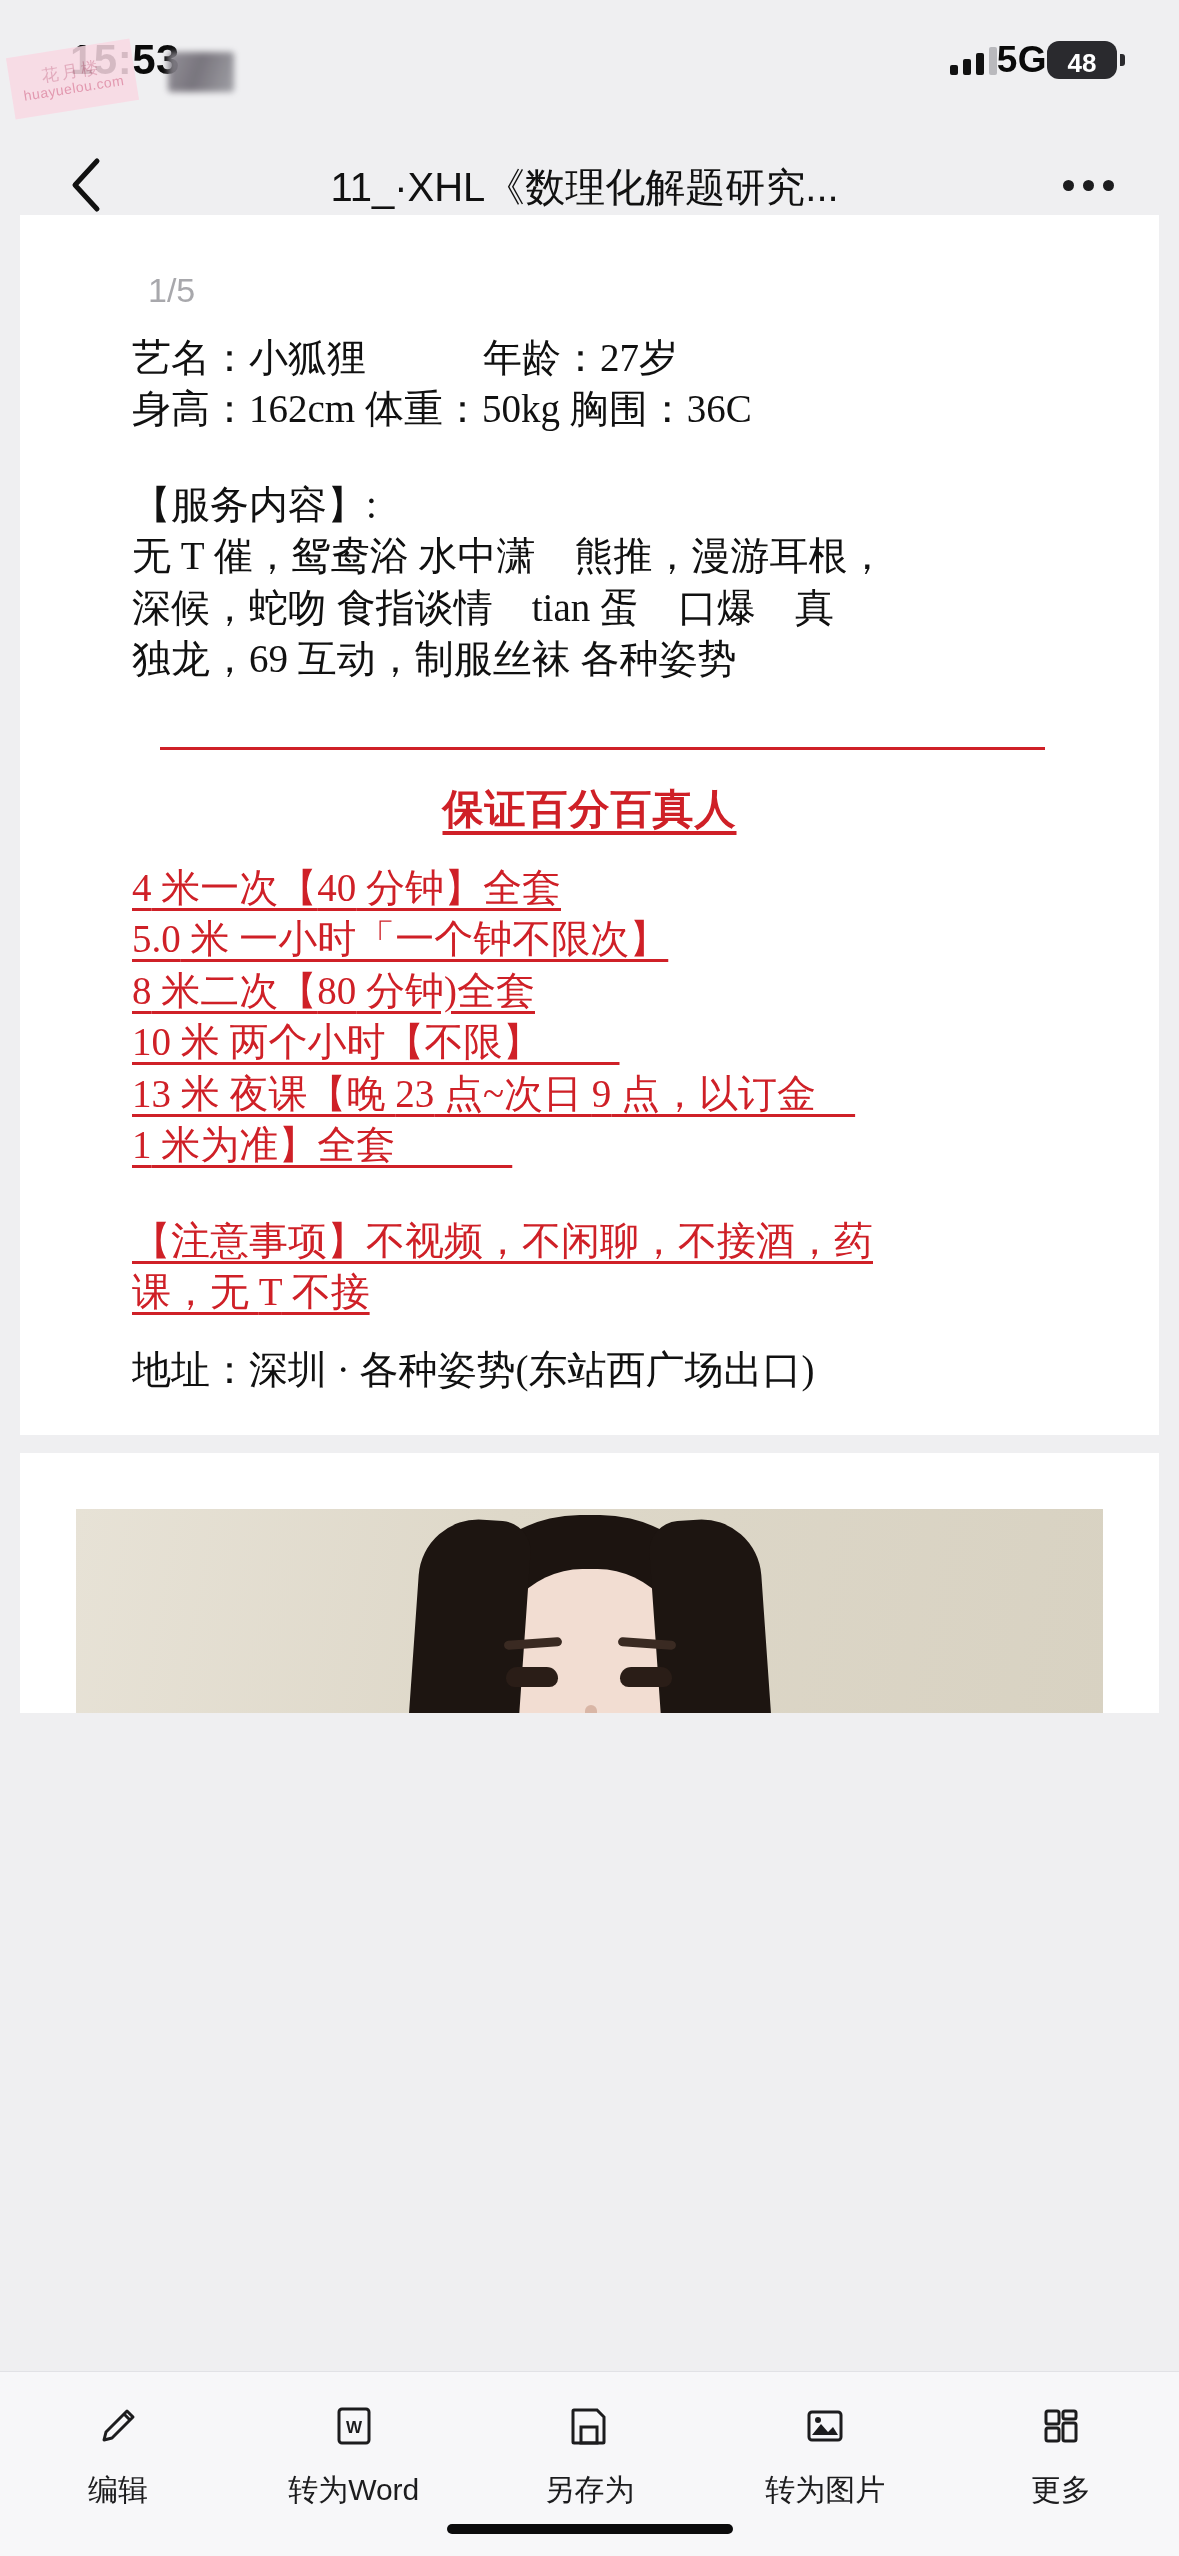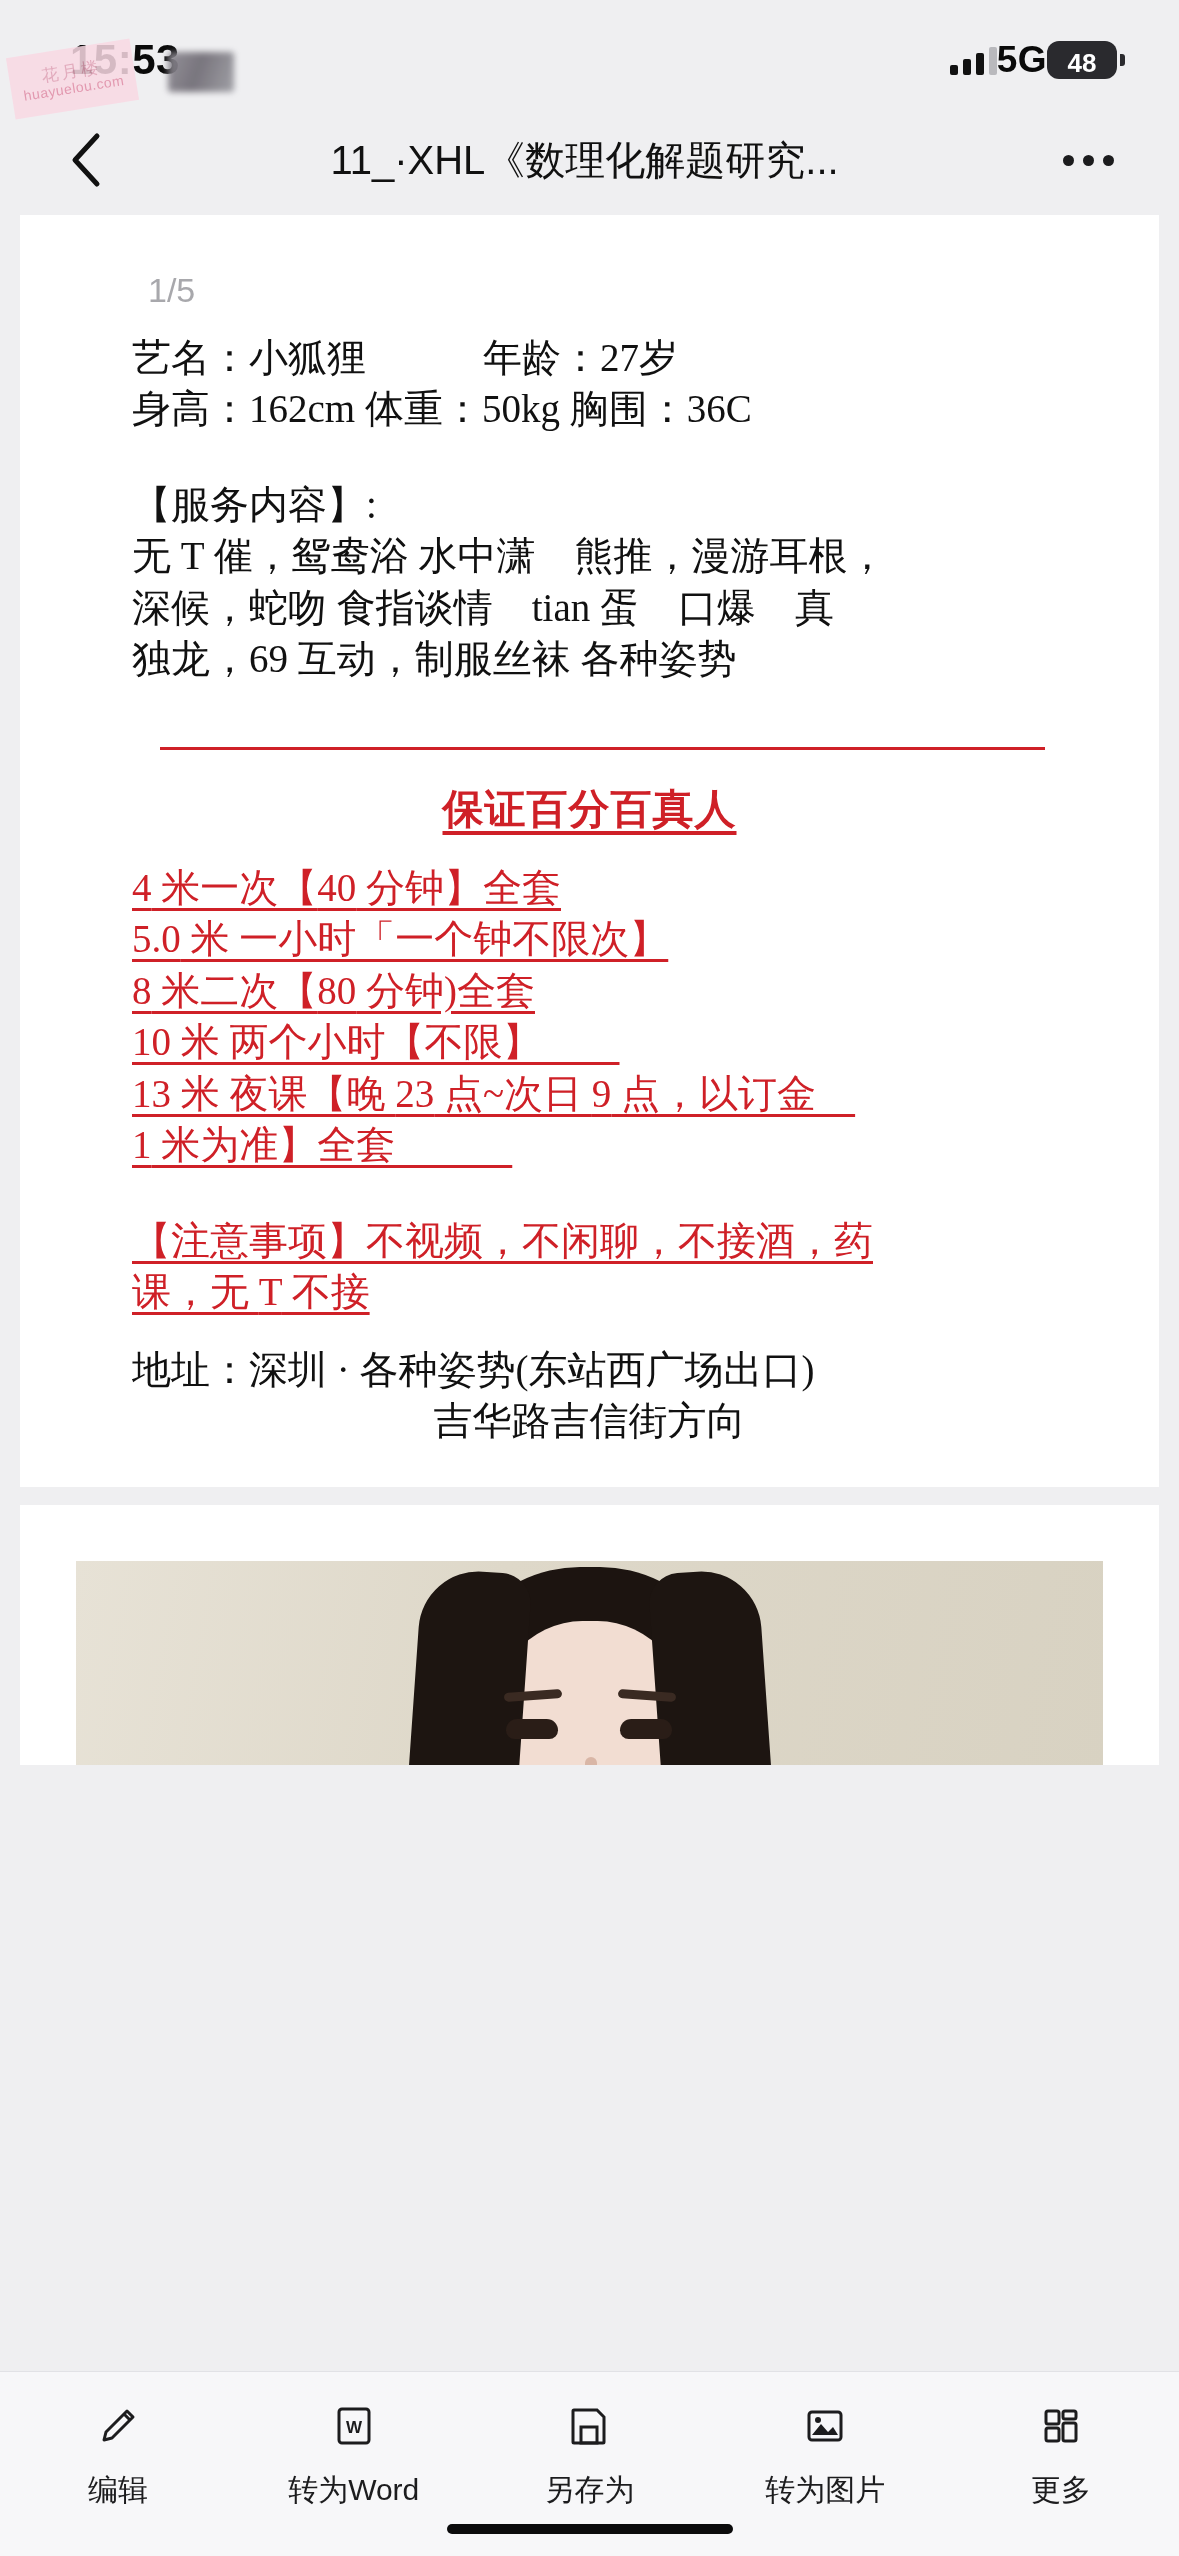--- a/index.html
+++ b/index.html
@@ -117,21 +117,21 @@
     background: linear-gradient(110deg, #8d8a92, #6f6b74 45%, #9a9aa0);
     filter: blur(3px);
     opacity: .92;
     border-radius: 3px;
   }
 
   
   .navbar {
     height: 110px;
     display: flex;
-    align-items: center;
+    align-items: flex-end;
     padding: 0 56px;
     background: #efeff1;
   }
   .nav-back {
     width: 60px;
     height: 60px;
     display: flex;
     align-items: center;
     justify-content: center;
     flex: 0 0 auto;
@@ -377,21 +377,20 @@
         <p class="line red u"><span class="b">1</span> 米为准】全套　　　</p>
 
         <div class="gap-md"></div>
 
         <p class="line red u">【注意事项】不视频，不闲聊，不接酒，药</p>
         <p class="line red u">课，无 <span class="b">T</span> 不接</p>
 
         <div class="gap-sm"></div>
 
         <p class="line">地址：深圳 · <span class="b">各种姿势</span>(东站西广场出口)</p>
-        <p class="line center b">吉华路吉信街方向</p>
       </div>
     </div>
 
     <div class="img-card">
       <div class="photo">
         <div class="bg-left"></div>
         <div class="hair"></div>
         <div class="face"></div>
         <div class="hair-front-l"></div>
         <div class="hair-front-r"></div>

